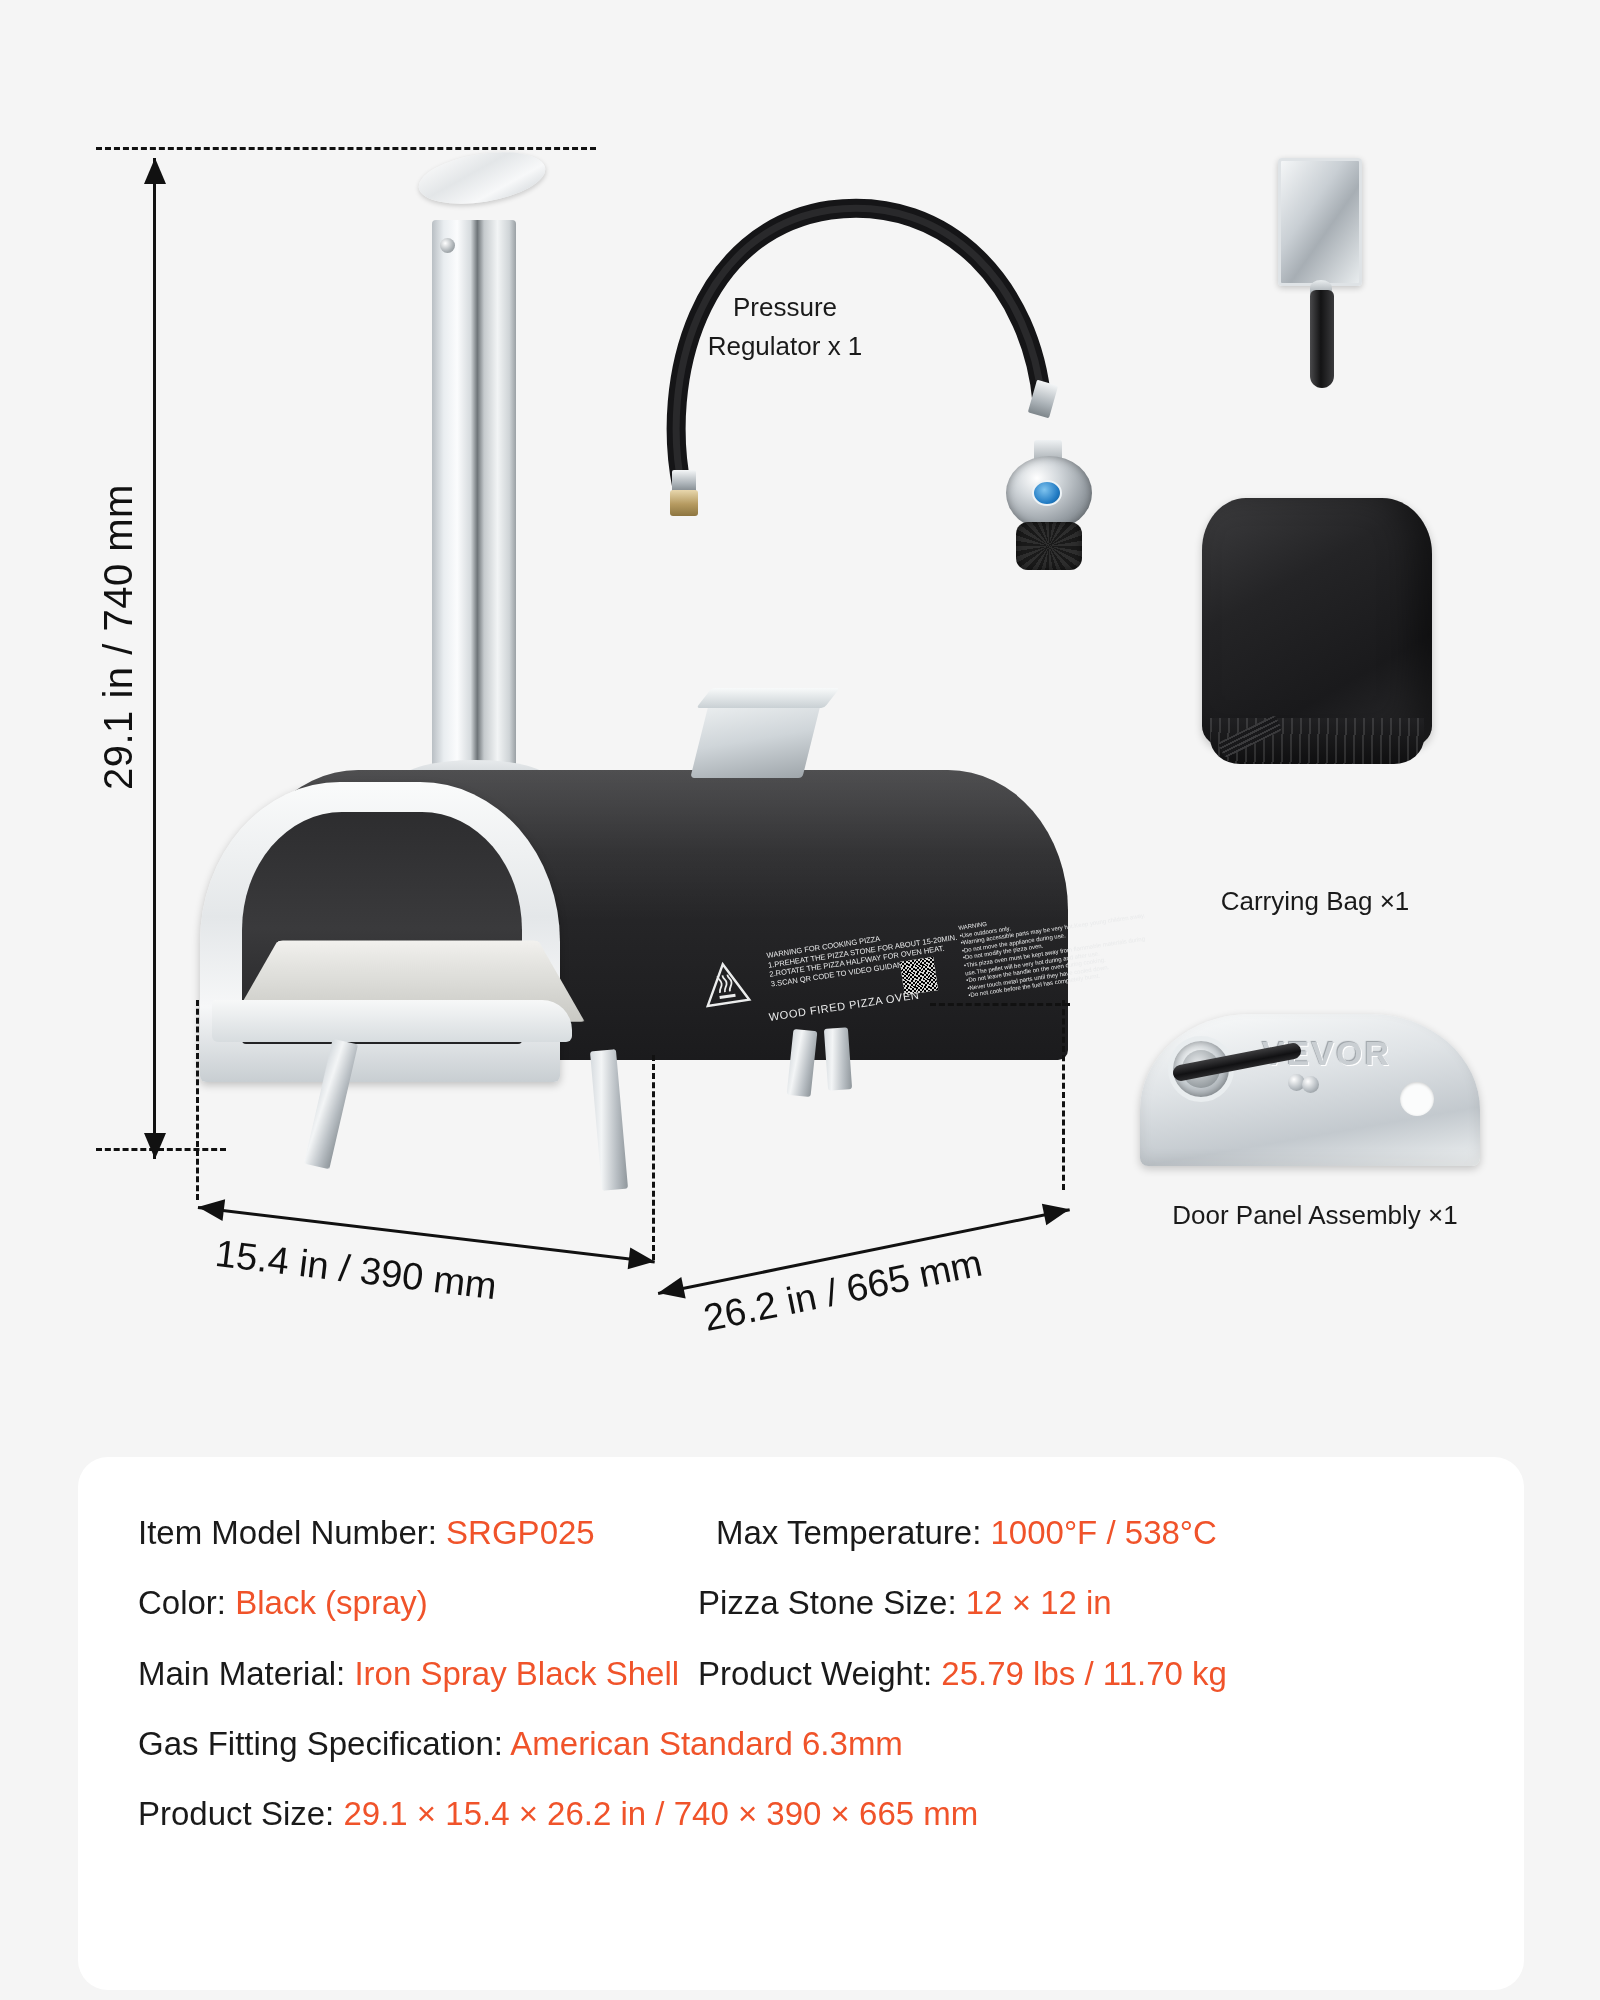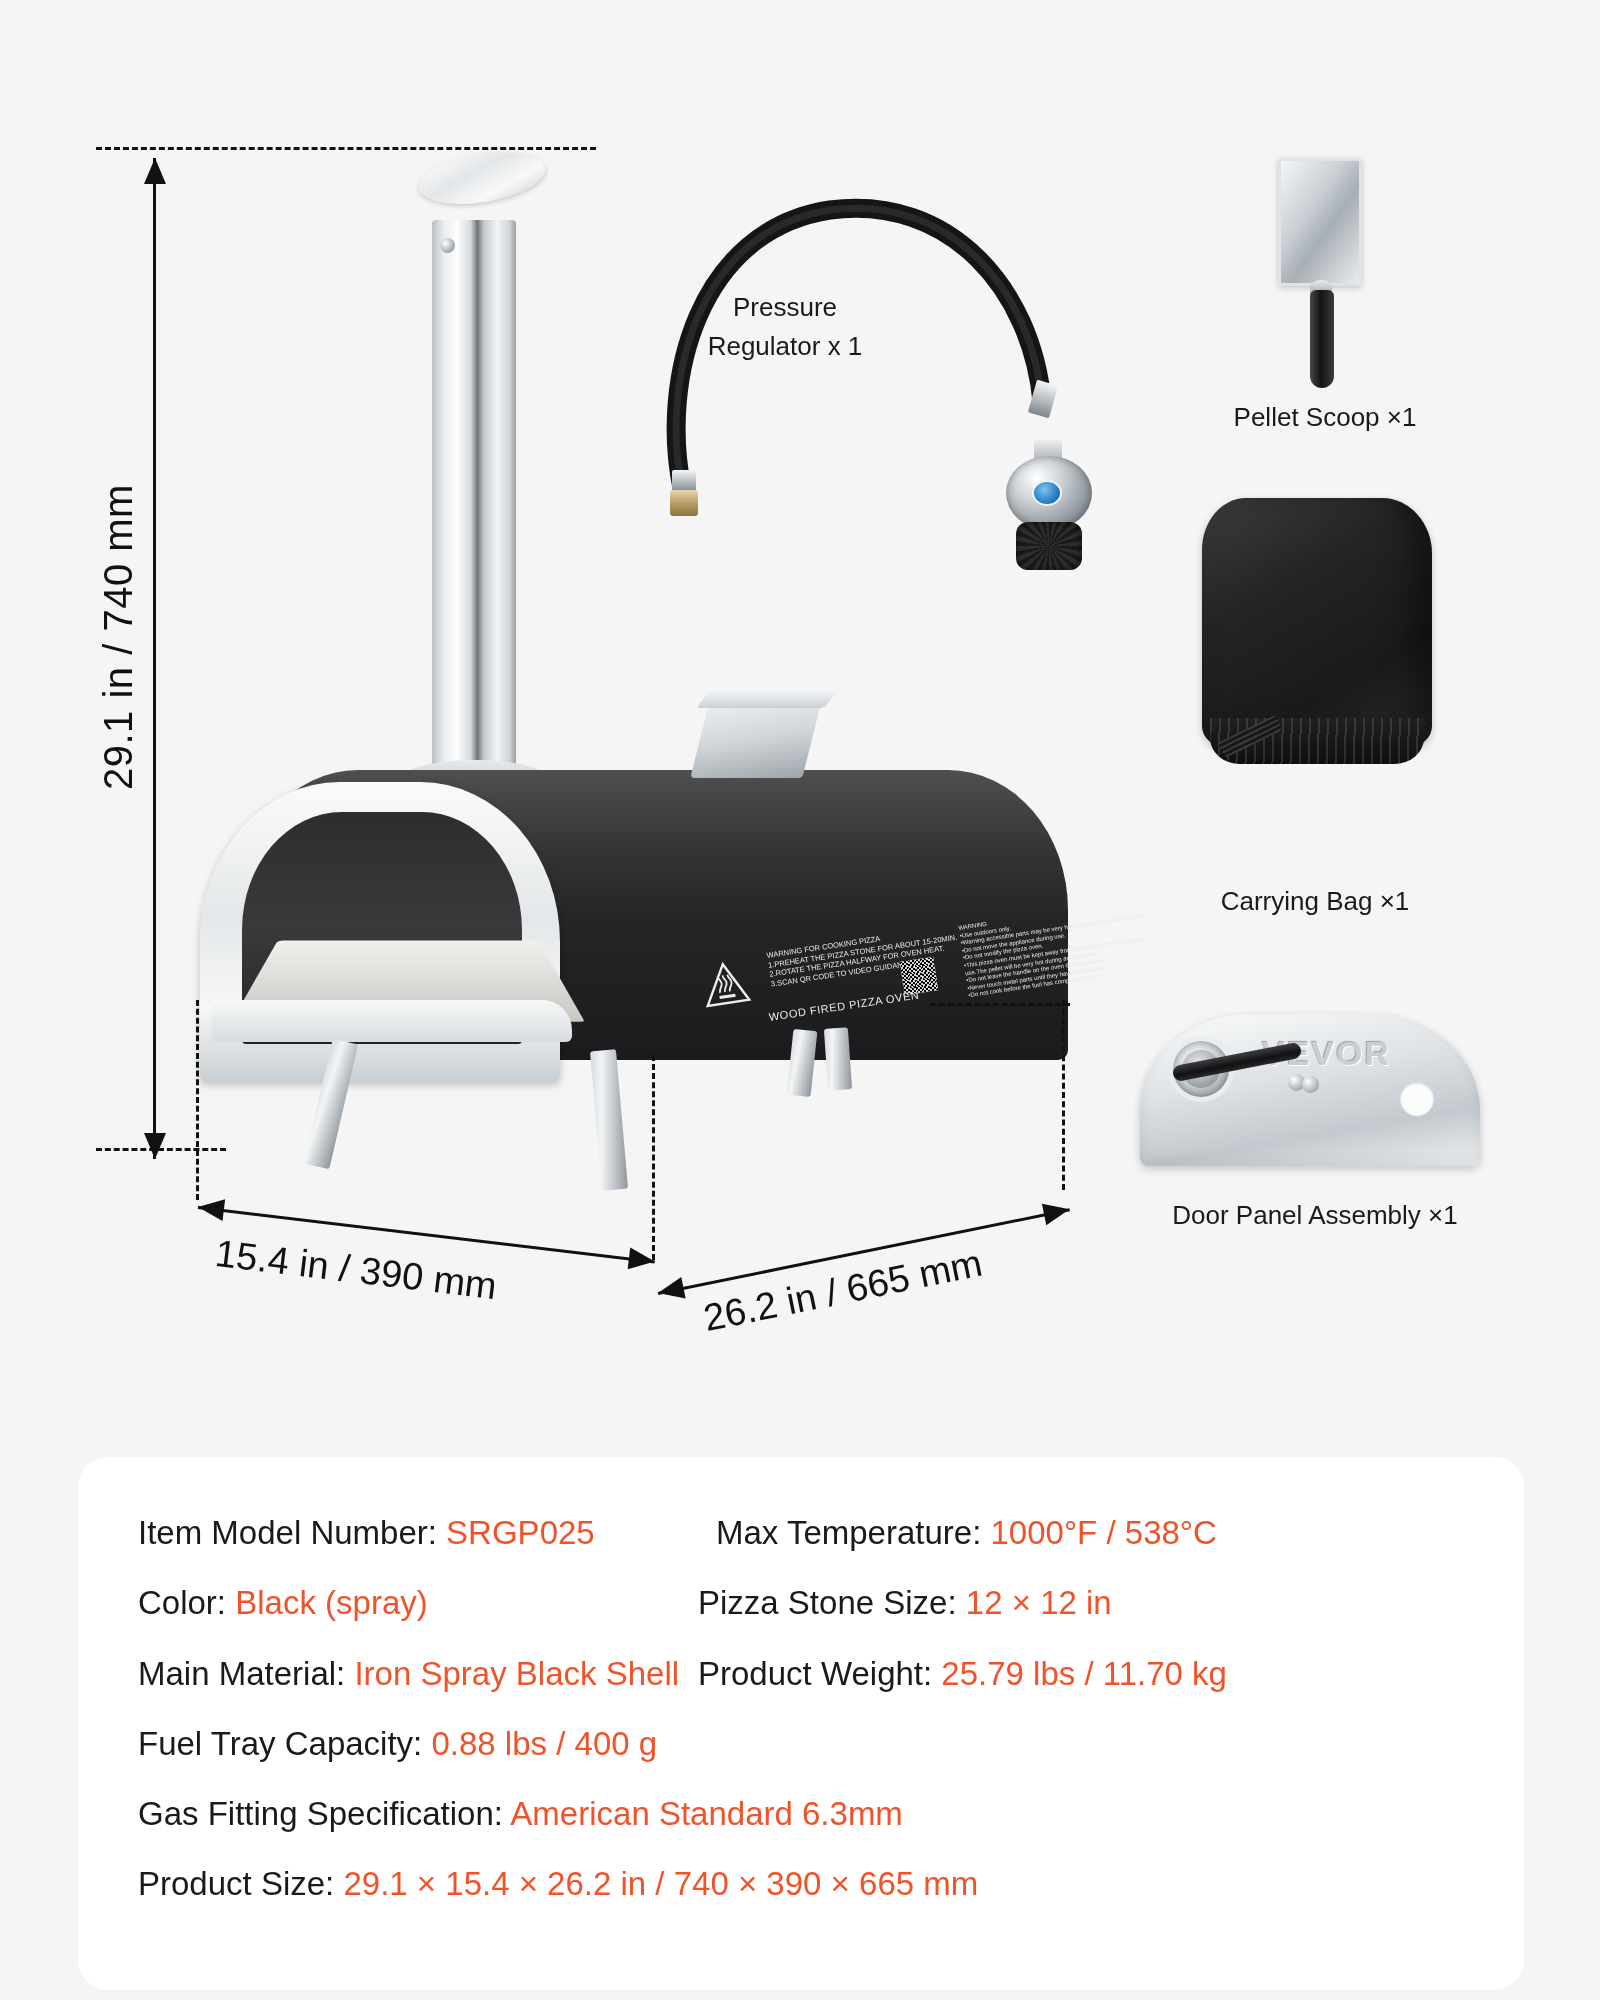--- a/index.html
+++ b/index.html
@@ -374,21 +374,20 @@
     <div class="acc-label" style="left:0; top:122px; width:330px;">
       <div>Pressure</div>
       <div style="margin-top:8px;">Regulator x 1</div>
     </div>
   </div>
 
   <div style="position:absolute; left:1230px; top:140px; width:260px; height:330px;">
     <div class="scoop-blade" style="left:48px; top:18px; width:84px; height:128px;"></div>
     <div class="scoop-collar" style="left:80px; top:140px; width:22px; height:16px;"></div>
     <div class="scoop-handle" style="left:80px; top:150px; width:24px; height:98px;"></div>
-    <div class="acc-label" style="left:-80px; top:262px; width:350px;">Pellet Scoop ×1</div>
   </div>
 
   <div style="position:absolute; left:1140px; top:490px; width:350px; height:470px;">
     <div class="bag" style="left:62px; top:8px; width:230px; height:250px;"></div>
     <div class="bag-cuff" style="left:70px; top:228px; width:214px; height:46px;"></div>
     <div class="bag-strap" style="left:78px; top:238px; width:64px; height:17px;"></div>
     <div class="acc-label" style="left:-20px; top:396px; width:390px;">Carrying Bag ×1</div>
   </div>
 
   <div style="position:absolute; left:1120px; top:1010px; width:400px; height:270px;">
@@ -410,23 +409,20 @@
       <div class="spec-row" style="margin-bottom:34px;">
         <span>Item Model Number: </span><span class="spec-val">SRGP025</span>
       </div>
       <div class="spec-row" style="margin-bottom:34px;">
         <span>Color: </span><span class="spec-val">Black (spray)</span>
       </div>
       <div class="spec-row" style="margin-bottom:34px;">
         <span>Main Material: </span><span class="spec-val">Iron Spray Black Shell</span>
       </div>
       <div class="spec-row" style="margin-bottom:34px;">
-        <span>Fuel Tray Capacity: </span><span class="spec-val">0.88 lbs / 400 g</span>
-      </div>
-      <div class="spec-row" style="margin-bottom:34px;">
         <span>Gas Fitting Specification: </span><span class="spec-val">American Standard 6.3mm</span>
       </div>
       <div class="spec-row">
         <span>Product Size: </span><span class="spec-val">29.1 × 15.4 × 26.2 in / 740 × 390 × 665 mm</span>
       </div>
     </div>
 
     <div class="spec-col" style="left:620px; top:58px; width:800px;">
       <div class="spec-row" style="margin-bottom:34px;margin-left:18px;">
         <span>Max Temperature: </span><span class="spec-val">1000°F / 538°C</span>

